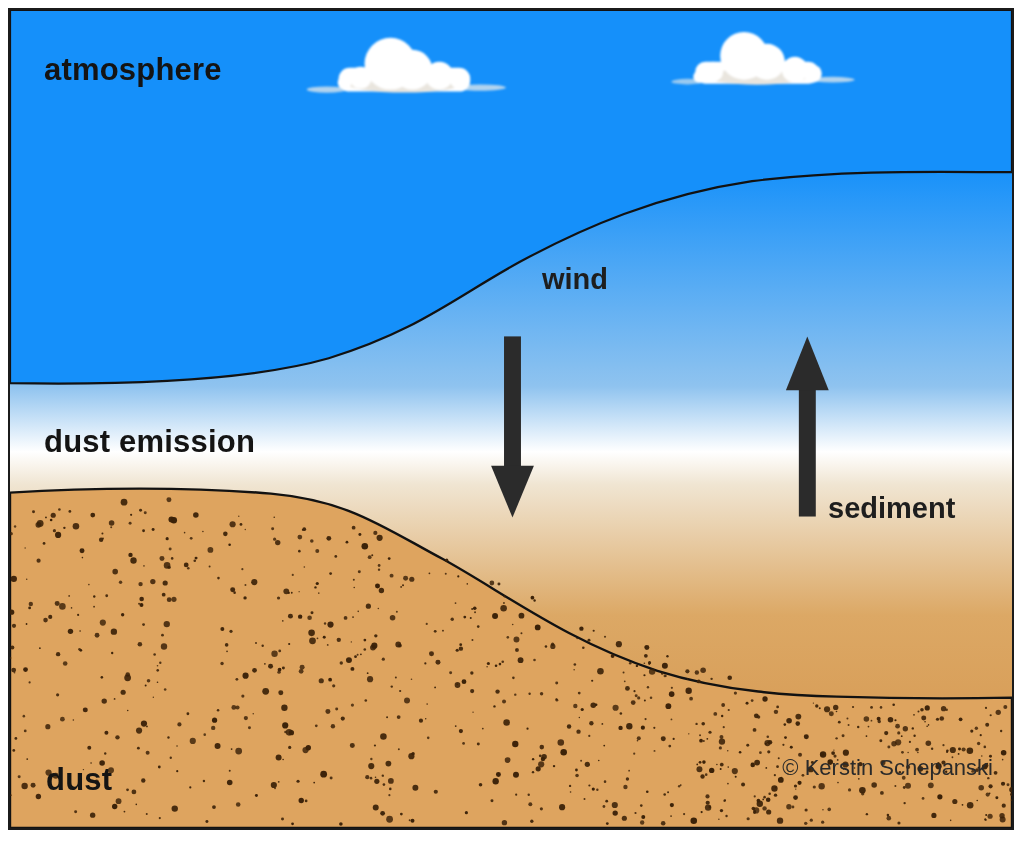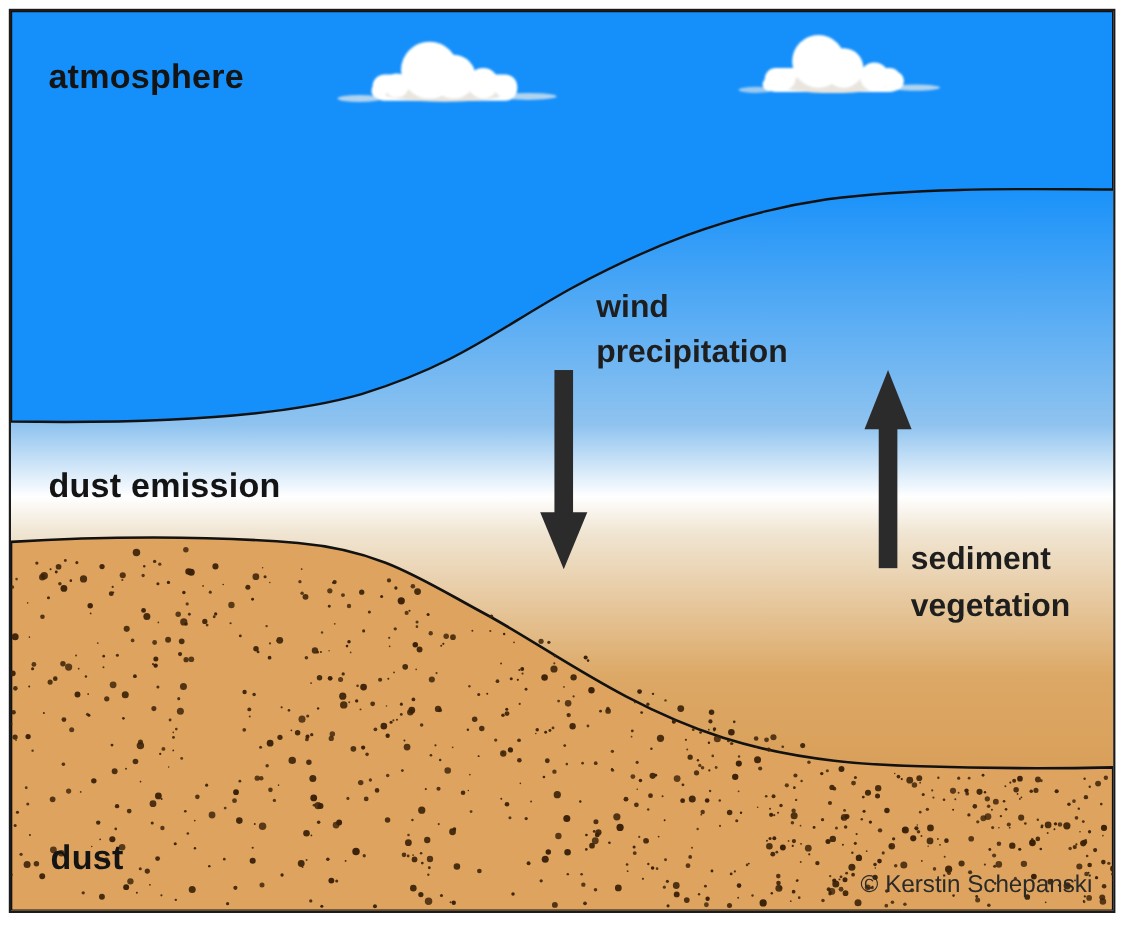--- a/index.html
+++ b/index.html
@@ -946,22 +946,20 @@
   </svg>
 
   <div class="label bold" style="left:34px;top:414px;">dust emission</div>
 
   <div class="label bold" style="left:34px;top:42px;">atmosphere</div>
 
   <div class="label bold" style="left:36px;top:752px;">dust</div>
 
   <div class="flux-group" style="left:532px;top:249px;">
     <div>wind</div>
-    <div>precipitation</div>
   </div>
 
   <div class="flux-group right" style="left:818px;top:477px;">
     <div>sediment</div>
-    <div>vegetation</div>
   </div>
 
-  <div class="credit" style="right:19px;top:781px;">© Kerstin Schepanski</div>
+  <div class="credit" style="right:19px;top:745px;">© Kerstin Schepanski</div>
 </div>
 
 </body></html>

